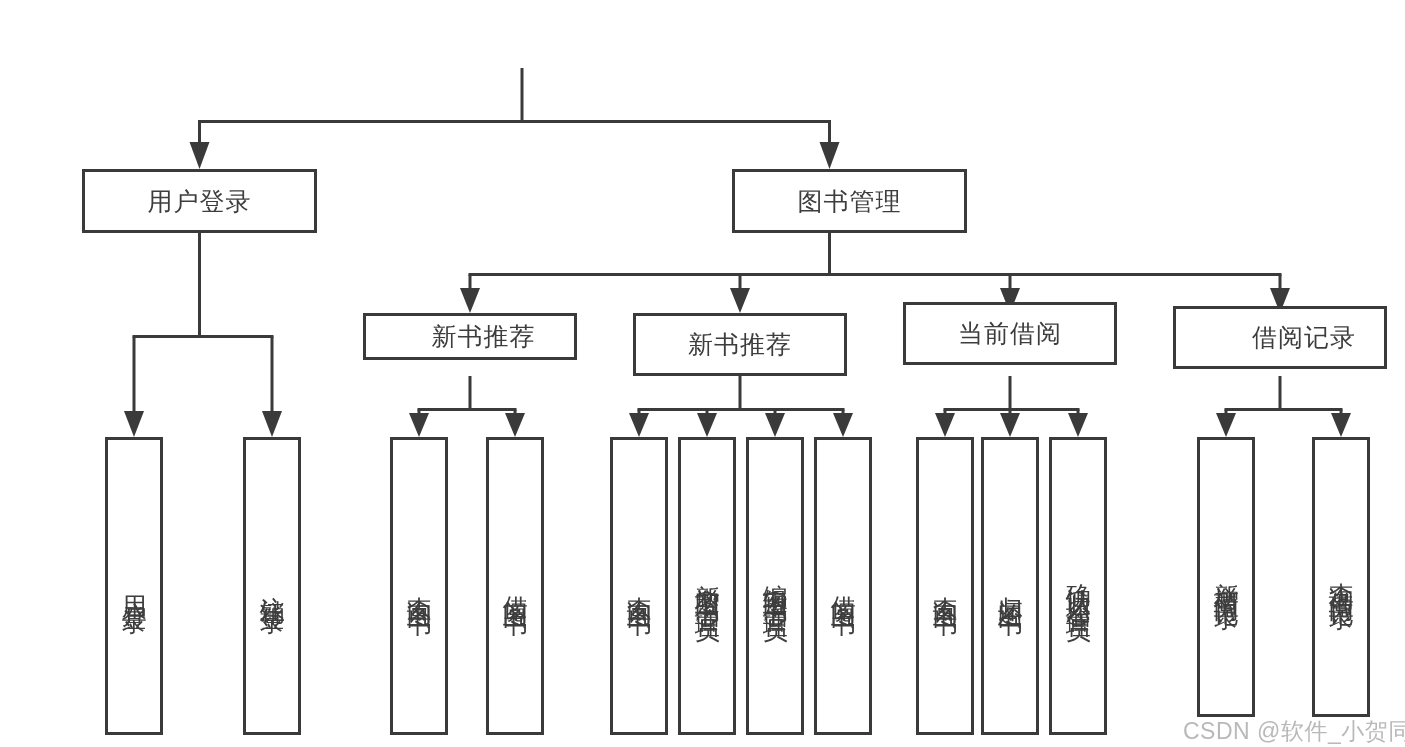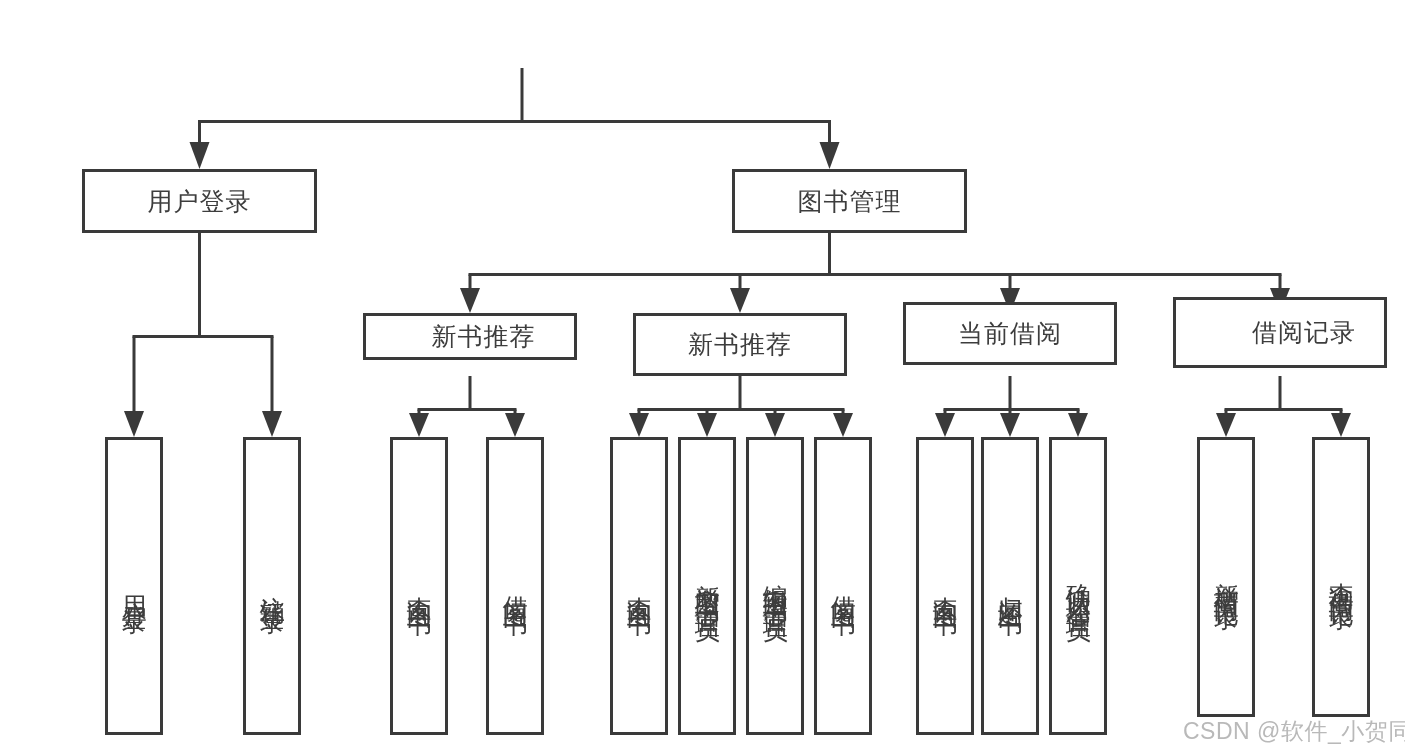--- a/index.html
+++ b/index.html
@@ -87,21 +87,21 @@
 
   <div class="box" style="left:363px;top:313px;width:214px;height:47px;padding-left:27px;">
     <span>新书推荐</span>
   </div>
   <div class="box" style="left:633px;top:313px;width:214px;height:63px;">
     <span>新书推荐</span>
   </div>
   <div class="box" style="left:903px;top:302px;width:214px;height:63px;">
     <span>当前借阅</span>
   </div>
-  <div class="box" style="left:1173px;top:297px;width:214px;height:71px;padding-left:48px;">
+  <div class="box" style="left:1173px;top:306px;width:214px;height:63px;padding-left:48px;">
     <span>借阅记录</span>
   </div>
 
   <div class="box vbox" style="left:105px;top:437px;width:58px;height:298px;">
     <span>用户登录</span>
   </div>
   <div class="box vbox" style="left:243px;top:437px;width:58px;height:298px;">
     <span>注销登录</span>
   </div>
 

